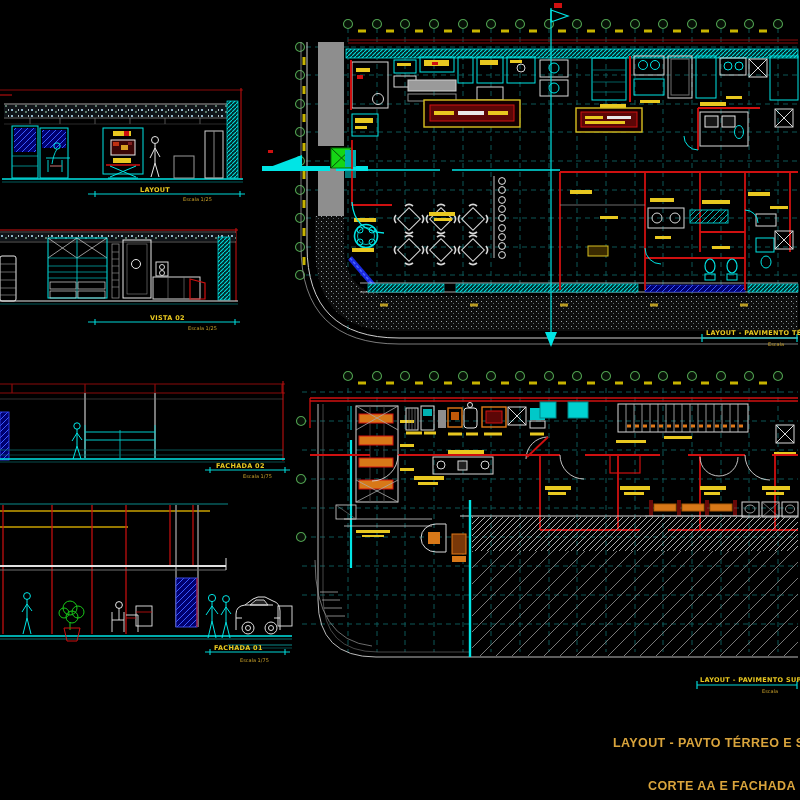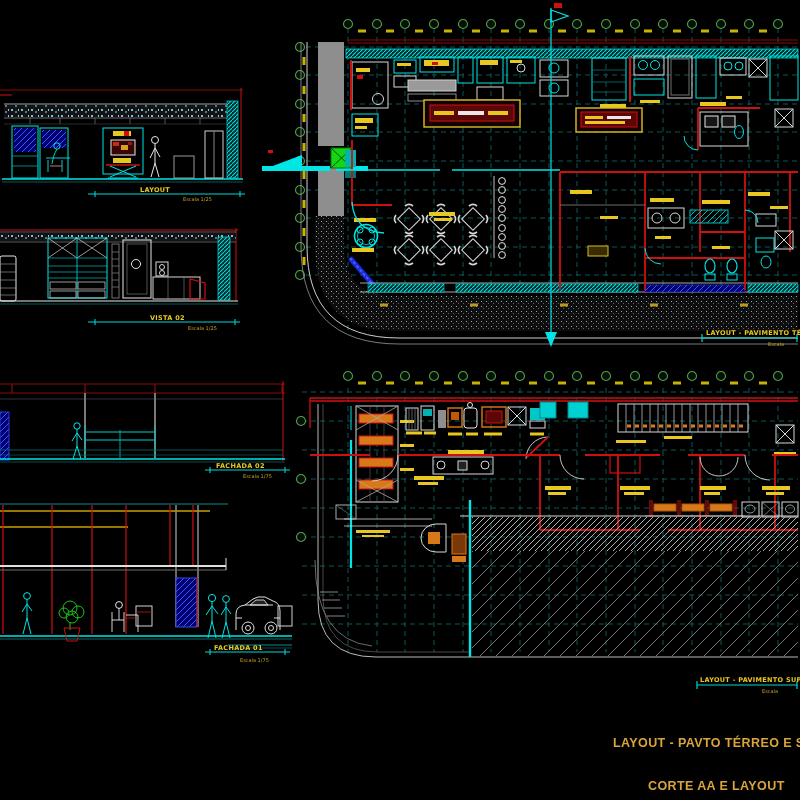--- a/index.html
+++ b/index.html
@@ -578,15 +578,15 @@
         <circle cx="271" cy="628" r="2.5"></circle>
   </g>
   <g>
     <path d="M205 652 H290 M210 649 V655 M285 649 V655" stroke="#00d6d6" stroke-width="1.1" fill="none"></path>
     <text x="214" y="650" class="cap-title">FACHADA 01</text>
     <text x="240" y="662" class="cap-scale">Escala 1/75</text>
   </g>
 </svg>
 
 <div class="footer-line" style="left:613px;top:736px;">LAYOUT - PAVTO TÉRREO E SU</div>
-<div class="footer-line" style="left:648px;top:779px;">CORTE AA E LAYOUT</div>
+<div class="footer-line" style="left:648px;top:779px;">CORTE AA E FACHADA</div>
 
 </div>
 
 </body></html>

